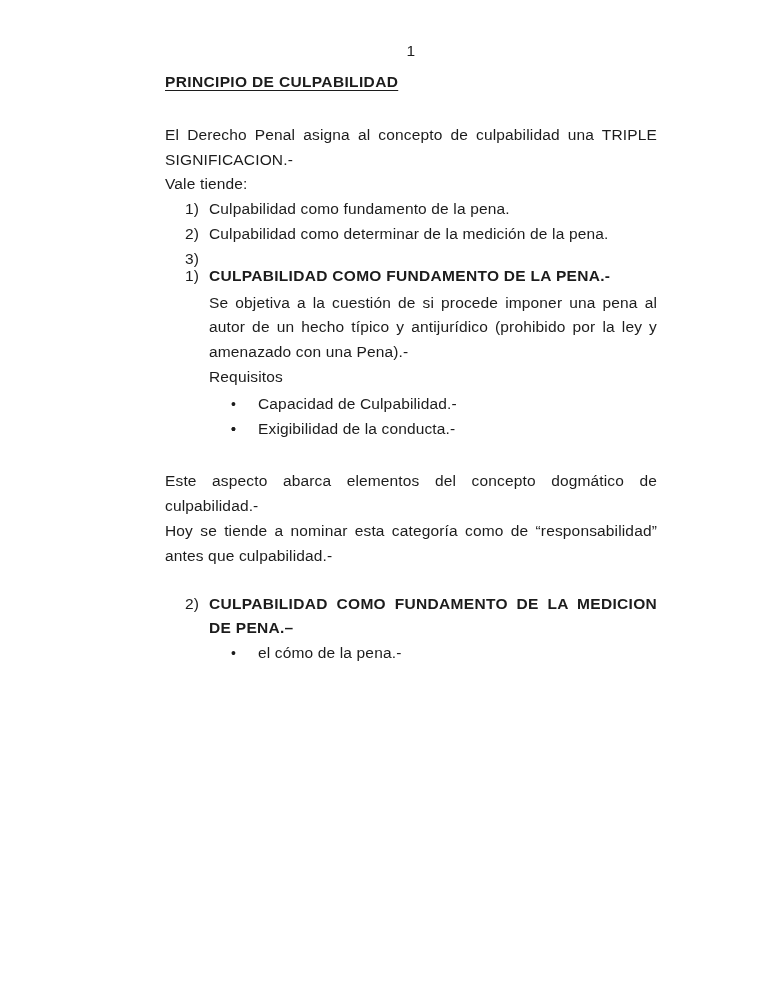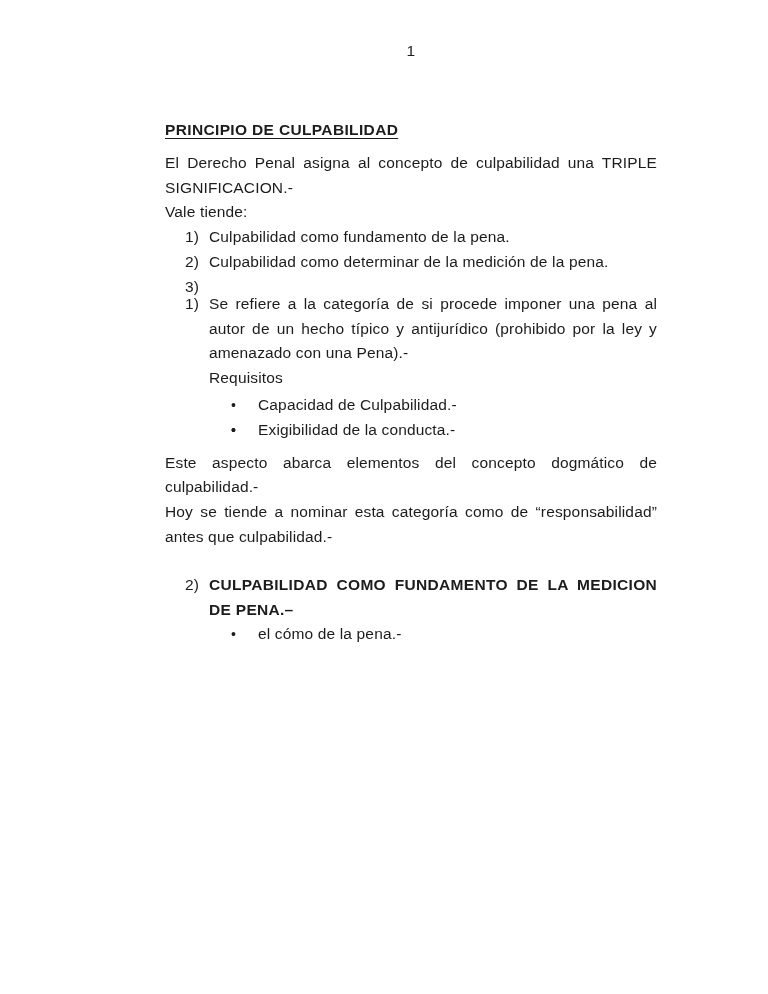--- a/index.html
+++ b/index.html
@@ -30,30 +30,30 @@
     width: 492px;
     text-align: center;
   }
   .content {
     position: absolute;
     left: 165px;
     top: 0;
     width: 492px;
   }
   .doc-title {
-    margin: 118px 0 0 0;
+    margin: 70px 0 0 0;
     font-size: 15.5px;
     font-weight: 700;
     letter-spacing: 0.35px;
     text-decoration: underline;
     text-underline-offset: 3px;
   }
   p { margin: 0; }
   .justify { text-align: justify; }
-  .mt-24 { margin-top: 8px; }
+  .mt-24 { margin-top: 28px; }
   .mt-23 { margin-top: 23px; }
   .mt-17 { margin-top: 17px; }
   .mt-2  { margin-top: 2px; }
   .num-item {
     position: relative;
     padding-left: 44px;
     text-align: justify;
   }
   .num-item .num {
     position: absolute;
@@ -111,23 +111,24 @@
         <span>Culpabilidad como determinar de la medición de la pena.</span>
       </div>
       <div class="num-item">
         <span class="num">3)</span>
       </div>
     </div>
 
     <div>
       <div class="sec-heading mt-17">
         <span class="num">1)</span>
+        <span>CULPABILIDAD COMO FUNDAMENTO DE LA PENA.-</span>
       </div>
 
-      <p class="indent-44 justify mt-2">Se refiere a la categoría de si procede imponer una pena al autor de un hecho típico y antijurídico (prohibido por la ley y amenazado con una Pena).-</p>
+      <p class="indent-44 justify mt-2">Se objetiva a la cuestión de si procede imponer una pena al autor de un hecho típico y antijurídico (prohibido por la ley y amenazado con una Pena).-</p>
 
       <p class="indent-44">Requisitos</p>
 
       <div class="mt-2">
         <div class="bullet-item">
           <span class="dot">•</span>
           <span>Capacidad de Culpabilidad.-</span>
         </div>
         <div class="bullet-item">
           <span class="dot">•</span>

